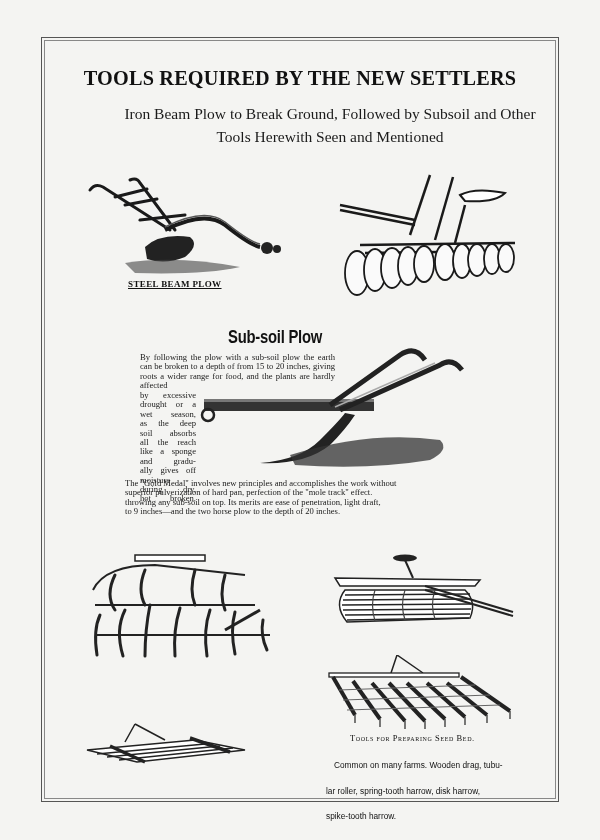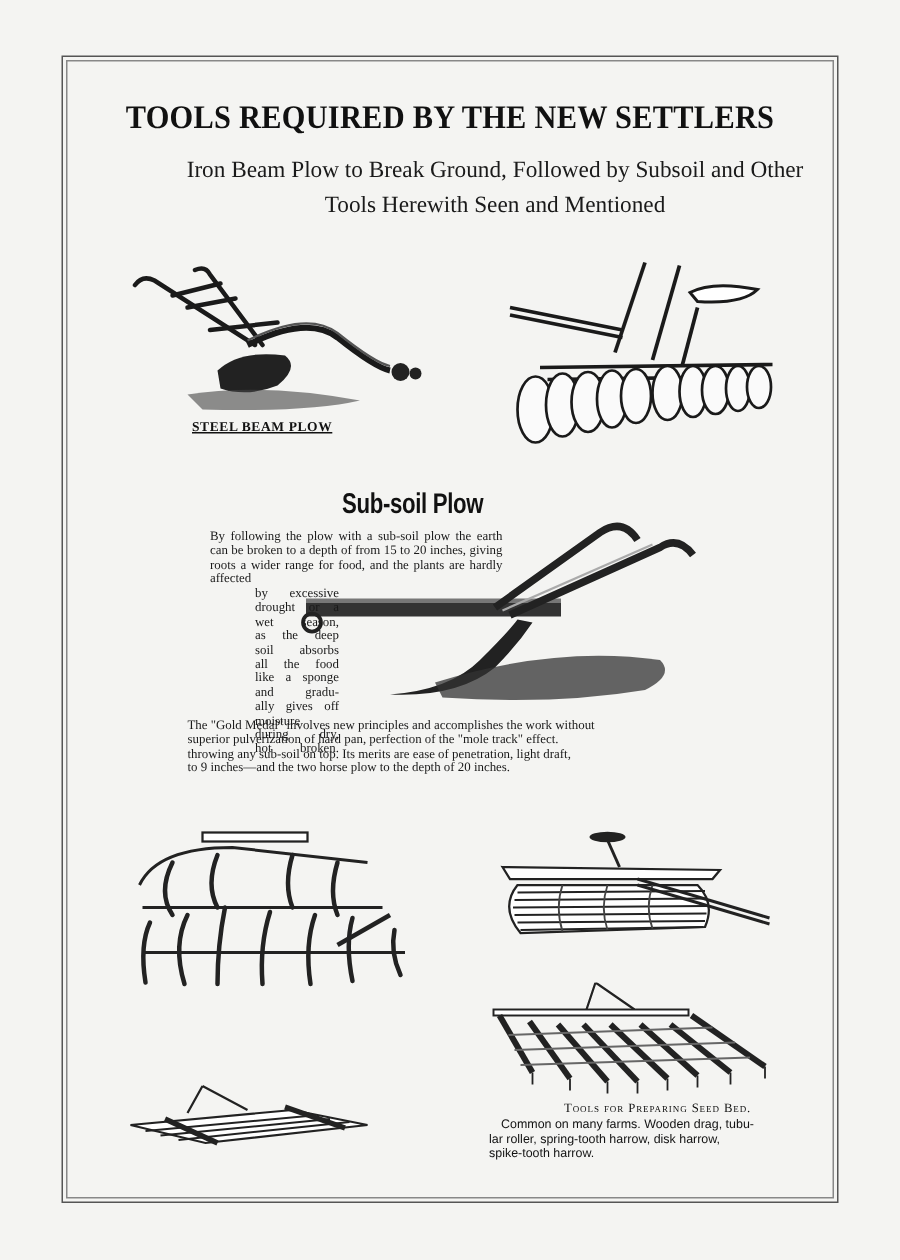--- a/index.html
+++ b/index.html
@@ -55,35 +55,35 @@
     transform-origin: left;
     letter-spacing: -0.3px;
   }
   .body-text {
     position: absolute;
     font-size: 8.6px;
     line-height: 9.4px;
     color: #1a1a1a;
   }
   .para-top { left: 140px; top: 353px; width: 195px; text-align: justify; }
-  .para-left { left: 140px; top: 391px; width: 56px; margin-left: 30px; }
+  .para-left { left: 140px; top: 391px; width: 56px; }
   .para-left span { display: block; text-align: justify; text-align-last: justify; }
   .para-bottom { left: 125px; top: 479px; width: 340px; text-align: justify; }
   .para-bottom span { display: block; }
   .seedbed-caption {
-    position: absolute; left: 376px; top: 733px;
+    position: absolute; left: 350px; top: 733px;
     font-size: 8.5px; letter-spacing: 0.6px;
     font-variant: small-caps;
   }
   .seedbed-desc {
     position: absolute; left: 326px; top: 745px; width: 190px;
     font-family: "Liberation Sans", sans-serif;
     font-size: 8.3px; line-height: 9.6px;
   }
-  .seedbed-desc span { display: block; }
+  .seedbed-desc span { display: block; margin-top: 16px; }
 </style>
 </head>
 <body>
 
 <div class="frame-outer"></div>
 <div class="frame-inner"></div>
 
 <div class="title">TOOLS REQUIRED BY THE NEW SETTLERS</div>
 <div class="subtitle">
   <div>Iron Beam Plow to Break Ground, Followed by Subsoil and Other</div>
@@ -145,21 +145,21 @@
   <path d="M90 120 Q170 95 240 105 Q250 115 230 125 Q170 135 95 130 Z" fill="#333" opacity="0.75"></path>
 </svg>
 
 <div class="body-text para-top">By following the plow with a sub-soil plow the earth can be broken to a depth of from 15 to 20 inches, giving roots a wider range for food, and the plants are hardly affected</div>
 <div class="body-text para-left">
   <span>by excessive</span>
   <span>drought or a</span>
   <span>wet season,</span>
   <span>as the deep</span>
   <span>soil absorbs</span>
-  <span>all the food</span>
+  <span>all the reach</span>
   <span>like a sponge</span>
   <span>and gradu-</span>
   <span>ally gives off</span>
   <span>moisture</span>
   <span>during dry,</span>
   <span>hot broken.</span>
 </div>
 <div class="body-text para-bottom">
   <span>The "Gold Medal" involves new principles and accomplishes the work without</span>
   <span>superior pulverization of hard pan, perfection of the "mole track" effect.</span>

